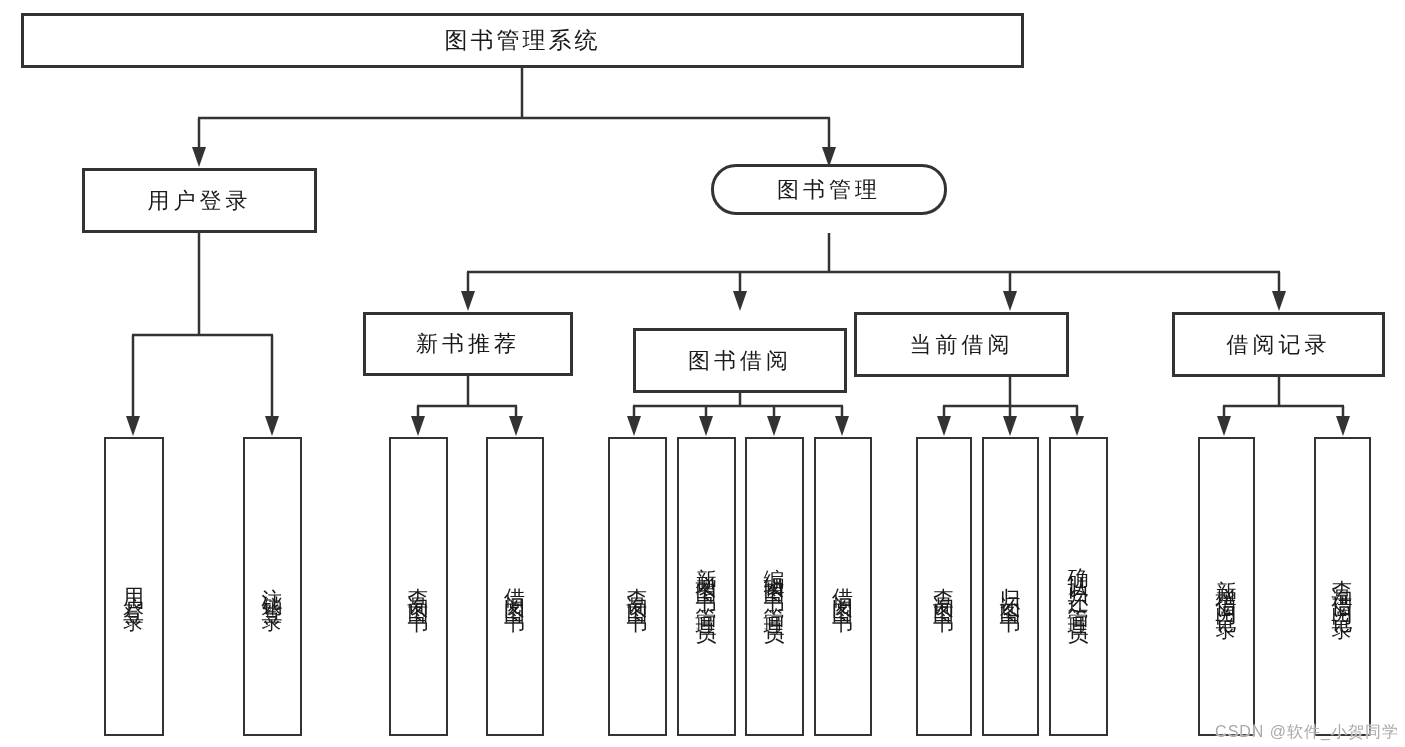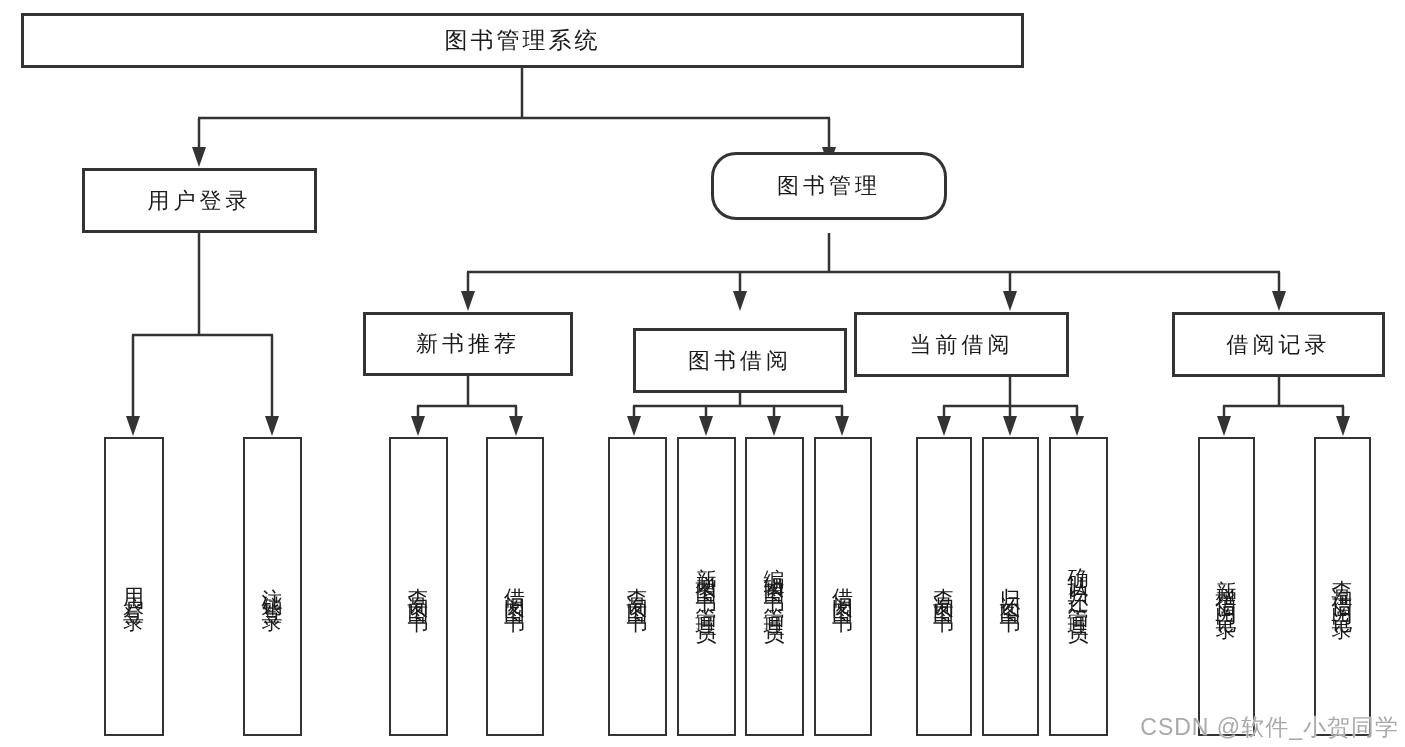--- a/index.html
+++ b/index.html
@@ -48,21 +48,21 @@
     writing-mode: vertical-rl;
     text-orientation: mixed;
     font-size: 21px;
     letter-spacing: 8px;
     line-height: 1;
   }
   .watermark {
     position: absolute;
     right: 6px;
     bottom: 4px;
-    font-size: 23px;
+    font-size: 16px;
     color: #a9a9a9;
     letter-spacing: 1px;
     text-shadow: 0 0 2px #ffffff, 0 0 1px #ffffff;
     white-space: nowrap;
   }
 </style>
 </head>
 <body>
 
 <div class="canvas">
@@ -129,21 +129,21 @@
       <polygon points="1003,416 1017,416 1010,436"></polygon>
       <polygon points="1070,416 1084,416 1077,436"></polygon>
       <polygon points="1217,416 1231,416 1224,436"></polygon>
       <polygon points="1336,416 1350,416 1343,436"></polygon>
     </g>
   </svg>
 
   <div class="box hbox title-box" style="left:21px; top:13px; width:1003px; height:55px;">图书管理系统</div>
 
   <div class="box hbox" style="left:82px; top:168px; width:235px; height:65px;">用户登录</div>
-  <div class="box hbox" style="left:711px; top:152px; width:236px; height:68px;border-radius:25px;">图书管理</div>
+  <div class="box hbox" style="left:711px; top:164px; width:236px; height:51px;border-radius:25px;">图书管理</div>
 
   <div class="box hbox" style="left:363px; top:312px; width:210px; height:64px;">新书推荐</div>
   <div class="box hbox" style="left:633px; top:328px; width:214px; height:65px;">图书借阅</div>
   <div class="box hbox" style="left:854px; top:312px; width:215px; height:65px;">当前借阅</div>
   <div class="box hbox" style="left:1172px; top:312px; width:213px; height:65px;">借阅记录</div>
 
   <div class="box leaf" style="left:104px; top:437px; width:60px; height:299px;">用户登录</div>
   <div class="box leaf" style="left:243px; top:437px; width:59px; height:299px;">注销登录</div>
 
   <div class="box leaf" style="left:389px; top:437px; width:59px; height:299px;">查询图书</div>

